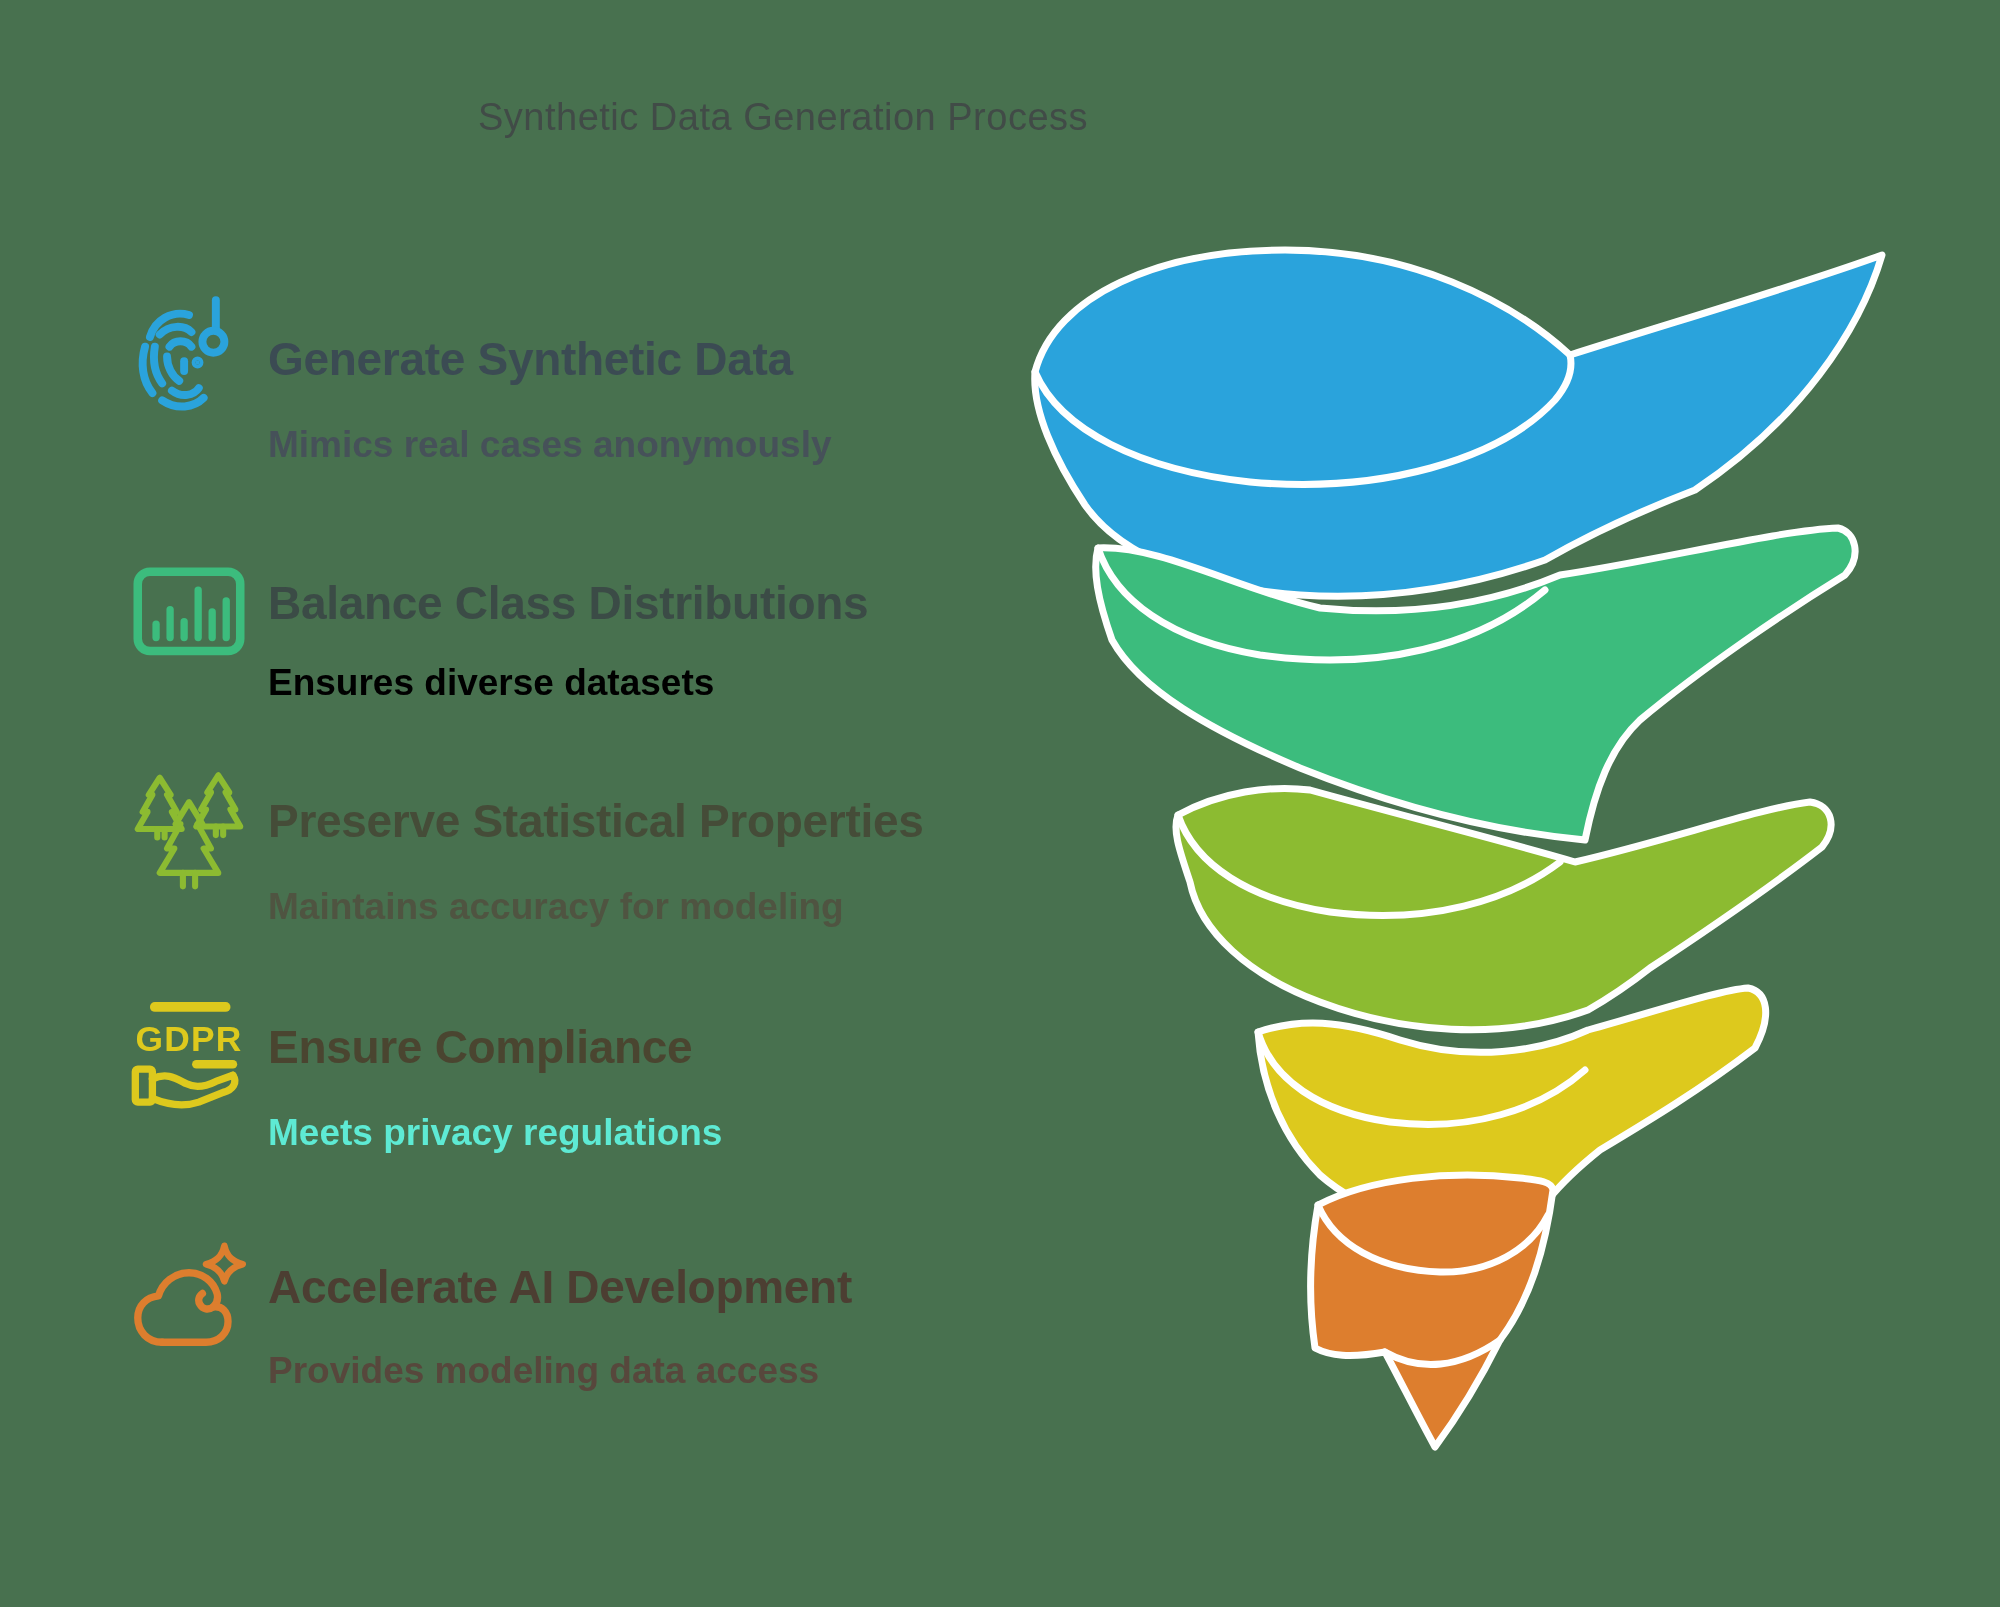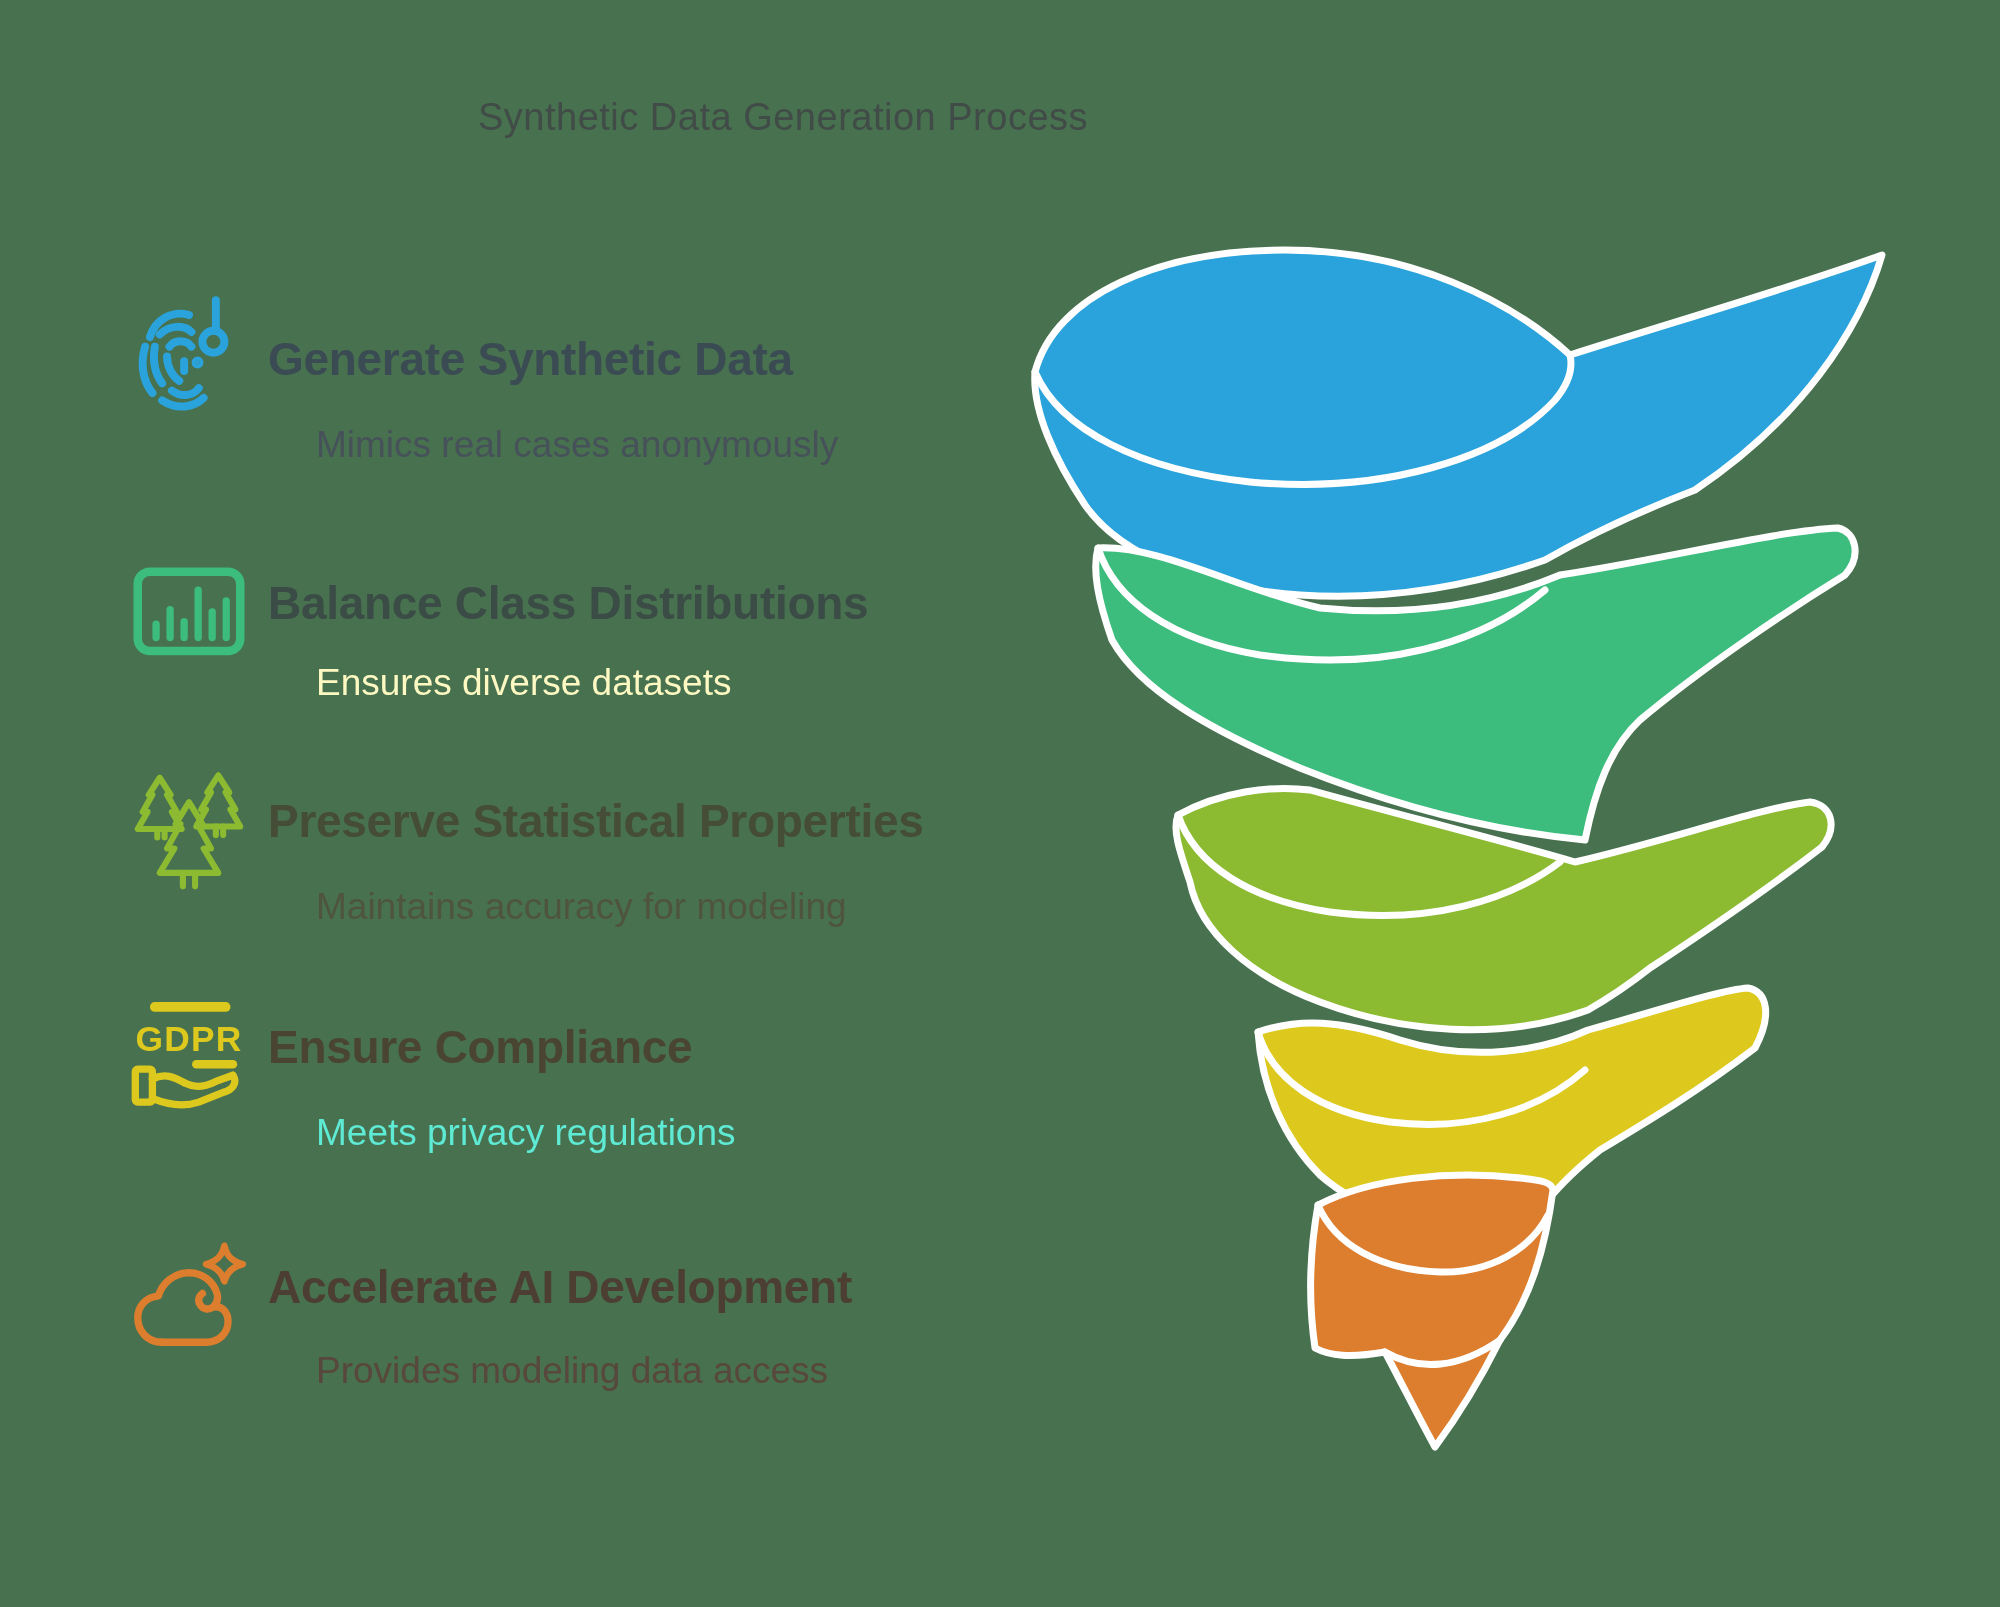--- a/index.html
+++ b/index.html
@@ -18,29 +18,29 @@
   .step{position:absolute;left:0;top:0;width:1000px;height:0;}
   .icon-box{position:absolute;left:128px;width:122px;height:122px;}
   .icon-box svg{width:100%;height:100%;display:block;}
   .heading{
     position:absolute;left:268px;width:760px;
     font-size:46px;font-weight:700;letter-spacing:-0.3px;
     white-space:nowrap;
   }
   .subtitle{
     position:absolute;left:268px;width:760px;
-    font-size:37px;font-weight:400;white-space:nowrap;margin-left:48px;
+    font-size:37px;font-weight:700;white-space:nowrap;
   }
   .funnel{position:absolute;left:1000px;top:240px;width:900px;height:1260px;}
   .funnel path{stroke:#FFFFFF;stroke-width:7;stroke-linejoin:round;stroke-linecap:round;}
   .rimline{fill:none;}
   
   .acc1{color:#2AA3DC}.acc2{color:#3CBC7D}.acc3{color:#8CBB31}.acc4{color:#DDC91D}.acc5{color:#DD7E2E}
   .hc1{color:#3B4B53}.hc2{color:#3B4B46}.hc3{color:#454C38}.hc4{color:#4A4530}.hc5{color:#4C3E32}
-  .sc1{color:#465159}.sc2{color:#fef9c3}.sc3{color:#4F5441}.sc4{color:#5eead4}.sc5{color:#57473C}
+  .sc1{color:#465159}.sc2{color:#000000}.sc3{color:#4F5441}.sc4{color:#5eead4}.sc5{color:#57473C}
 </style>
 </head>
 <body>
 
 <div class="canvas">
 
   <div class="title">Synthetic Data Generation Process</div>
 
   <div class="step">
     <div class="icon-box acc1" style="top:293px">

